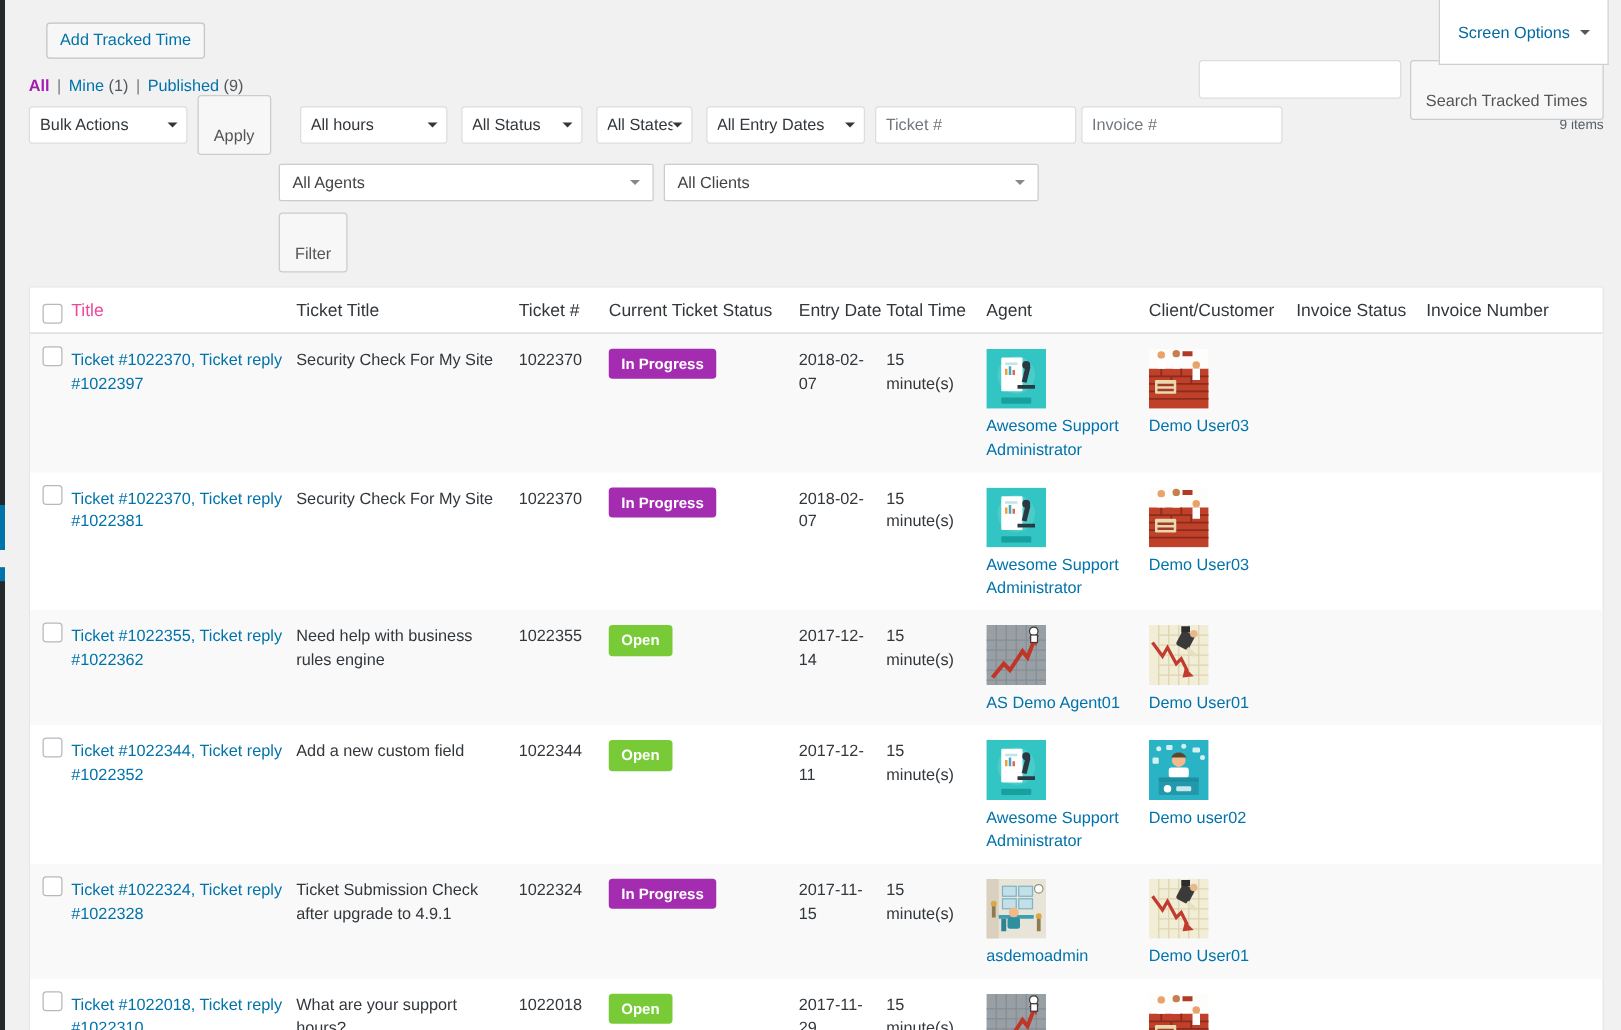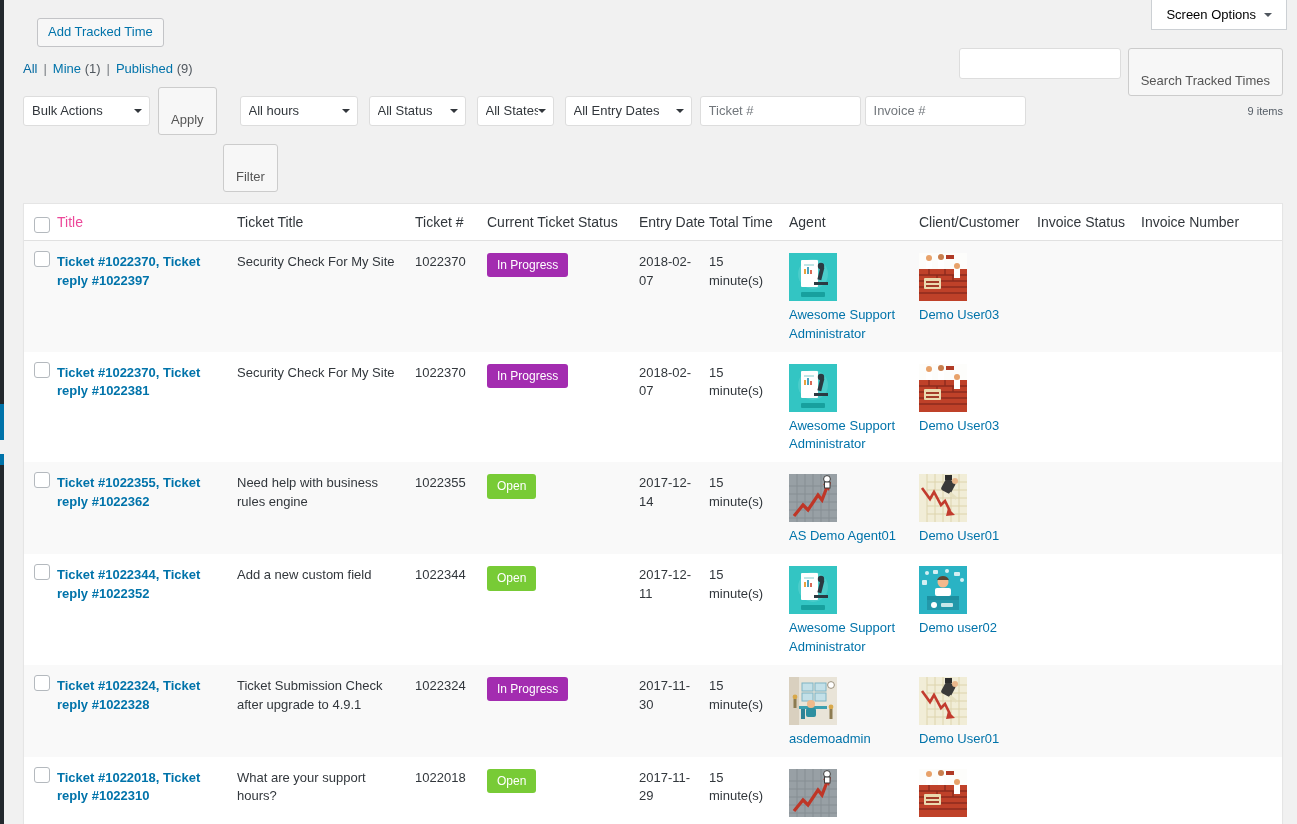--- a/index.html
+++ b/index.html
@@ -12,54 +12,54 @@
 
   
   .admin-strip { position:absolute; left:0; top:0; width:4px; height:100%; background:#23282d; z-index:40; }
   .admin-strip .seg-blue1 { position:absolute; left:0; top:404px; width:4px; height:36px; background:#0073aa; }
   .admin-strip .seg-notch { position:absolute; left:0; top:440px; width:9px; height:14px; background:#f1f1f1; }
   .admin-strip .seg-blue2 { position:absolute; left:0; top:454px; width:4px; height:11px; background:#0073aa; }
 
   
   .screen-options {
     position:absolute; top:0; right:10px; background:#fff; border:1px solid #ccd0d4; border-top:none;
-    padding:7px 14px; color:#000000; font-size:13px; display:flex; align-items:center; gap:8px; cursor:pointer; z-index:30;
+    padding:18px 14px; color:#0369a1; font-size:13px; display:flex; align-items:center; gap:8px; cursor:pointer; z-index:30;
   }
   .caret-down { width:0; height:0; border:4px solid transparent; border-top-color:#50575e; margin-top:4px; }
   .caret-dark { border-top-color:#32373c; }
   .caret-gray { border-top-color:#888; }
 
   .wrap { padding:16px 14px 0 23px; position:relative; }
 
   .title-row { display:flex; align-items:center; margin-top:2px; }
   h1.page-title { font-size:23px; font-weight:400; color:#1d2327; margin:0; line-height:1.3; }
   .page-title-action {
     margin-left:14px; padding:5px 10px; font-size:13px; line-height:1.3;
     background:#f7f7f7; border:1px solid #c3c4c7; border-radius:3px; color:#0073aa; cursor:pointer; white-space:nowrap;
   }
 
   .subsubsub { margin:14px 0 0; color:#787c82; font-size:13px; }
   .subsubsub a { text-decoration:none; cursor:pointer; }
-  .subsubsub .current { color:#0369a1; font-weight:400;text-align:right; }
+  .subsubsub .current { color:#a21caf; font-weight:700;text-align:right; }
   .subsubsub .view-link { color:#0073aa; }
   .subsubsub .count { color:#50575e; }
   .subsubsub .sep { margin:0 6px; color:#787c82; }
 
   
   .search-box { position:absolute; top:48px; right:14px; display:flex; gap:7px; }
   .search-box input {
     width:162px; height:31px; border:1px solid #ddd; background:#fff; border-radius:3px; padding:3px 8px; font-size:13px;
   }
 
   .btn-secondary {
     background:#f7f7f7; border:1px solid #ccc; border-radius:3px; color:#555;
     padding:23px 12px; font-size:13px; line-height:1.45; height:31px; cursor:pointer; white-space:nowrap;
   }
 
-  .tablenav { display:flex; align-items:center; margin-top:11px; }
+  .tablenav { display:flex; align-items:center; }
   .tablenav.row2 { margin-left:200px; margin-top:7px; }
   .tablenav.row3 { margin-left:200px; margin-top:9px; }
 
   .fake-select {
     height:30px; background:#fff; border:1px solid #ddd; border-radius:3px;
     display:flex; align-items:center; justify-content:space-between;
     padding:0 7px 0 8px; color:#32373c; cursor:pointer; font-size:13px; flex:none;
   }
   .fake-select .lbl { white-space:nowrap; overflow:hidden; }
   .w-bulk { width:127px; margin-right:8px; }
@@ -89,26 +89,26 @@
     text-align:left; font-size:14px; font-weight:400; color:#32373c;
     padding:10px 10px 10px 0; border-bottom:1px solid #e1e1e1; white-space:nowrap; overflow:visible;
   }
   .list-table thead th.col-cb, .list-table tbody td.col-cb { padding:10px 0 0 10px; }
   .list-table thead th.sortable { color:#ec4899; cursor:pointer; }
   .list-table tbody td {
     vertical-align:top; padding:12px 10px 8px 0; font-size:13px; color:#32373c; line-height:1.45;
   }
   .list-table tbody tr.alt { background:#f9f9f9; }
 
-  .row-title-link { color:#0073aa; font-weight:700; text-decoration:none; cursor:pointer; display:inline-block; }
+  .row-title-link { color:#0073aa; font-weight:400; text-decoration:none; cursor:pointer; display:inline-block; }
   .user-link { color:#0073aa; text-decoration:none; cursor:pointer; display:inline-block; margin-top:5px; }
 
   .status-badge {
     display:inline-block; padding:5px 10px; border-radius:3px;
-    color:#fff; font-weight:400; font-size:12px; line-height:1.2; white-space:nowrap;
+    color:#fff; font-weight:700; font-size:12px; line-height:1.2; white-space:nowrap;
   }
 
   .avatar { width:48px; height:48px; display:block; overflow:hidden; }
   .avatar svg { display:block; }
 
   input.cb {
     appearance:none; -webkit-appearance:none; width:16px; height:16px; margin:0;
     border:1px solid #b4b9be; border-radius:3px; background:#fff; cursor:pointer;
   }
 </style>
@@ -163,20 +163,30 @@
     </div>
     <div class="fake-select w-entry">
       <span class="lbl">All Entry Dates</span>
       <span class="caret-down caret-dark"></span>
     </div>
     <input class="filter-input" type="text" placeholder="Ticket #" style="">
     <input class="filter-input" type="text" placeholder="Invoice #" style="">
     <span class="items-count">9 items</span>
   </div>
 
+  <div class="tablenav row2">
+    <div class="select2">
+      <span class="lbl">All Agents</span>
+      <span class="caret-down caret-gray"></span>
+    </div>
+    <div class="select2">
+      <span class="lbl">All Clients</span>
+      <span class="caret-down caret-gray"></span>
+    </div>
+  </div>
 
   <div class="tablenav row3">
     <button class="btn-secondary">Filter</button>
   </div>
 
   <div class="list-table-wrap">
     <table class="list-table">
       <colgroup>
         <col style="width:33px">
           <col style="width:180px">
@@ -438,21 +448,21 @@
     <td></td>
     <td></td>
   </tr>
 
   <tr class="alt">
     <td class="col-cb"><input type="checkbox" class="cb" style=""></td>
     <td><a class="row-title-link">Ticket #1022324, Ticket reply #1022328</a></td>
     <td>Ticket Submission Check after upgrade to 4.9.1</td>
     <td>1022324</td>
     <td><span class="status-badge" style="background: rgb(163, 44, 176);">In Progress</span></td>
-    <td>2017-11-30</td>
+    <td>2017-11-15</td>
     <td>15 minute(s)</td>
     <td>
       <span class="avatar">
                 <svg width="48" height="48" viewBox="0 0 48 48">
                   <rect width="48" height="48" fill="#e9e4d8"></rect>
                   <rect width="10" height="48" fill="#d9d0bf"></rect>
                   <g fill="#c3e0e8" stroke="#7fb4c4" stroke-width="1">
                     <rect x="13" y="6" width="11" height="8"></rect>
                     <rect x="26" y="6" width="11" height="8"></rect>
                     <rect x="13" y="16" width="11" height="8"></rect>

